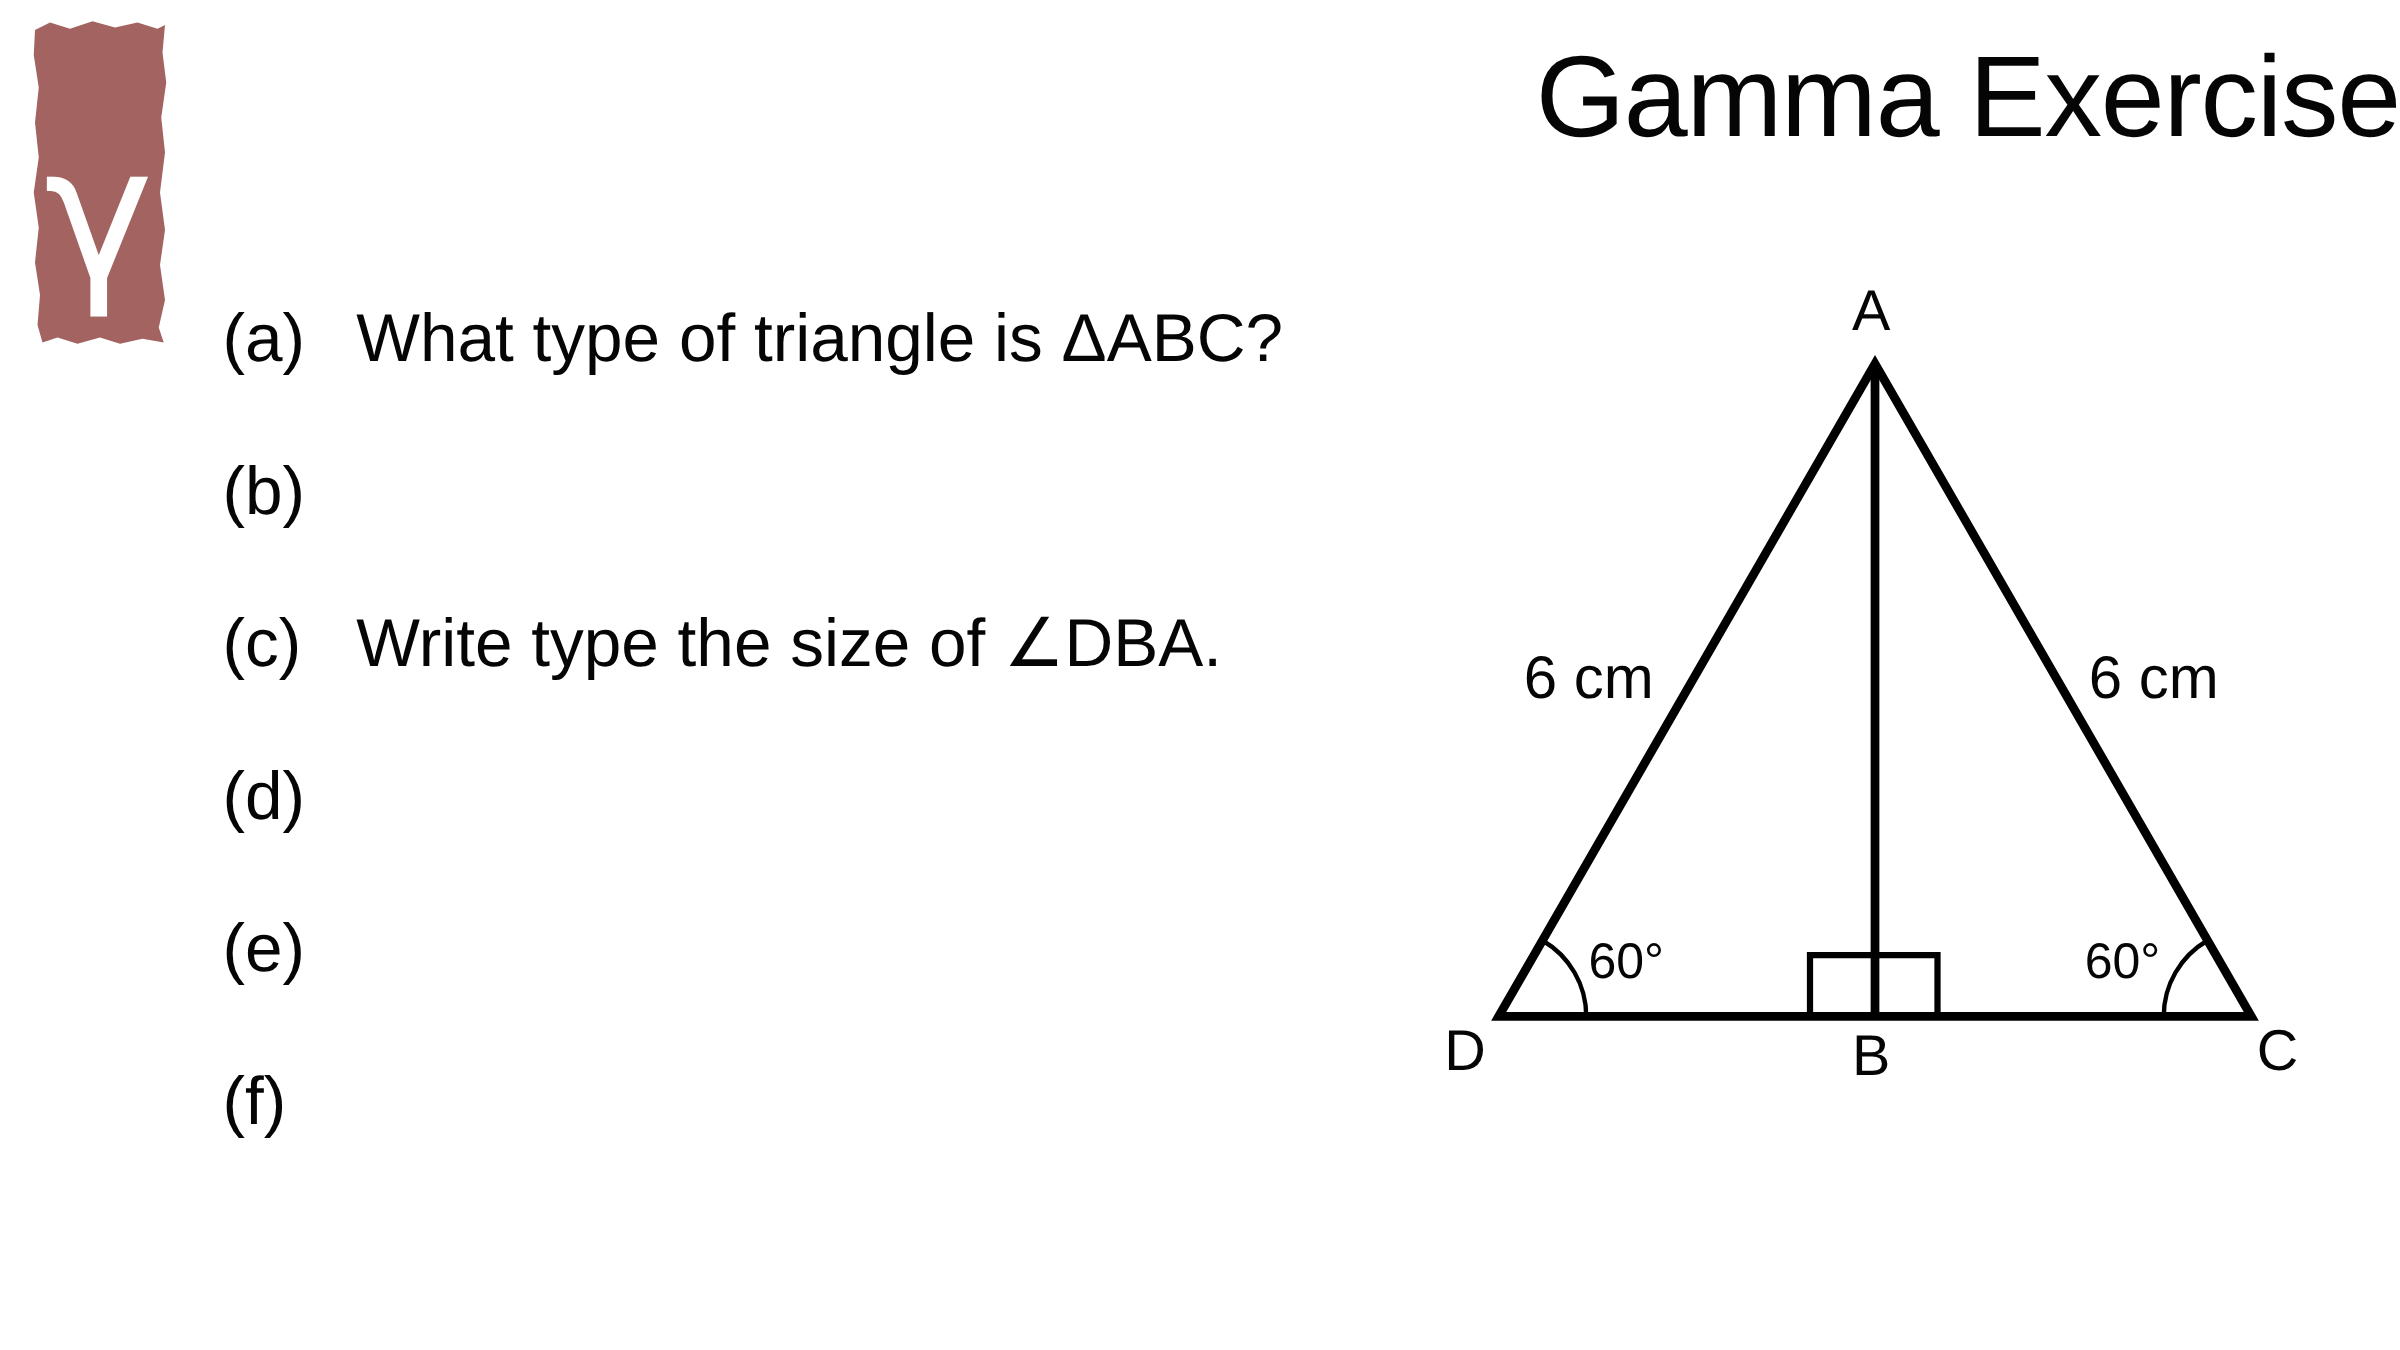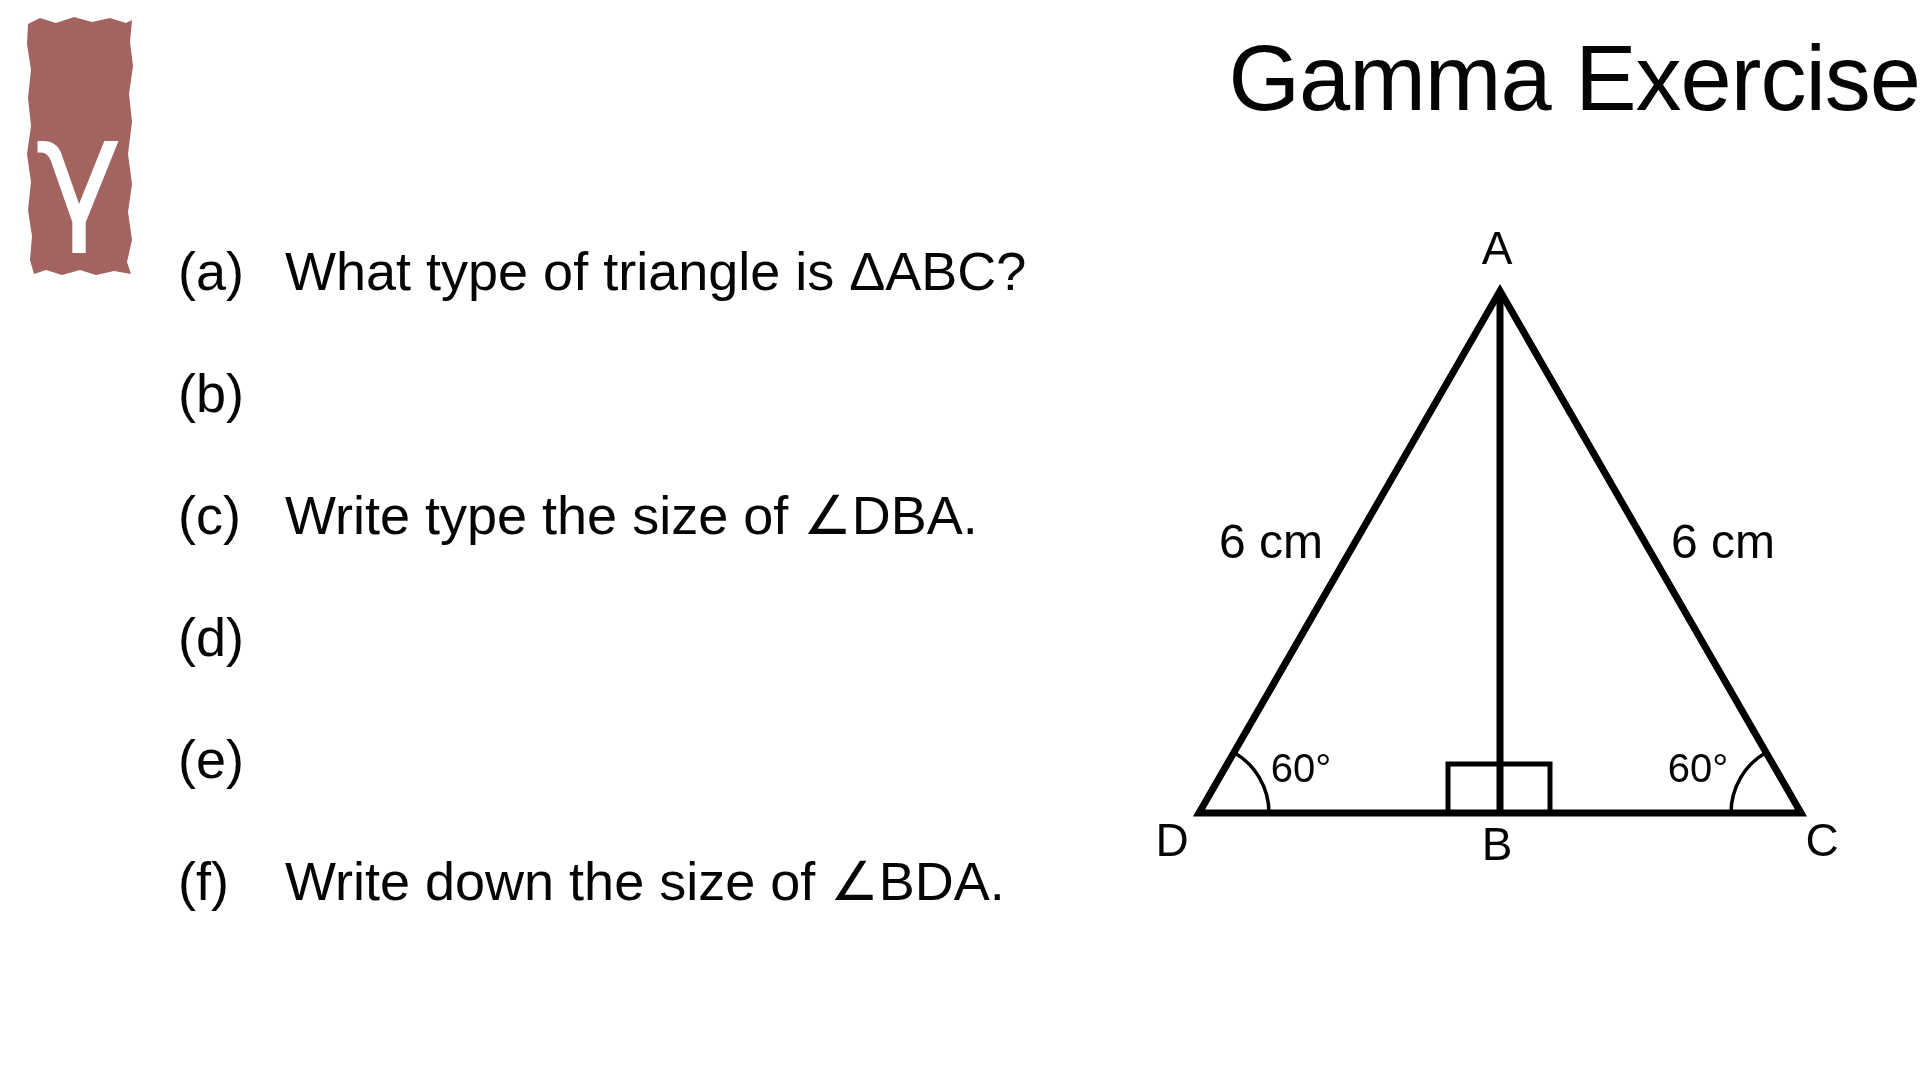--- a/index.html
+++ b/index.html
@@ -101,21 +101,20 @@
     <span class="q-text">Write type the size of ∠DBA.</span>
   </div>
   <div class="question">
     <span class="q-label">(d)</span>
   </div>
   <div class="question">
     <span class="q-label">(e)</span>
   </div>
   <div class="question">
     <span class="q-label">(f)</span>
-    <span class="q-text">Write down the size of ∠BDA.</span>
   </div>
 </div>
 
 <div class="diagram">
   <svg width="760" height="680" viewBox="0 0 760 680">
 
     <polygon class="d-line" points="79,593 380,71 681,593"></polygon>
 
     <line class="d-line" x1="380" y1="71" x2="380" y2="593"></line>
 

